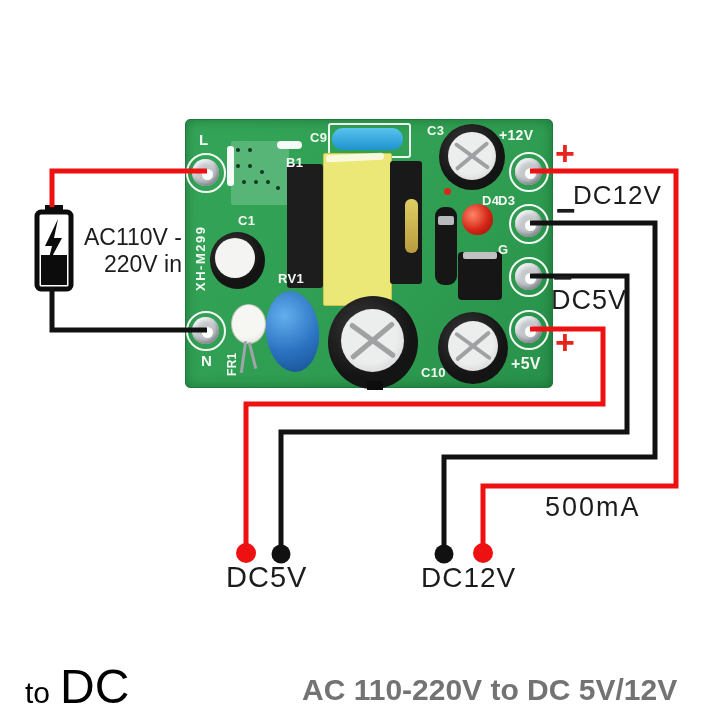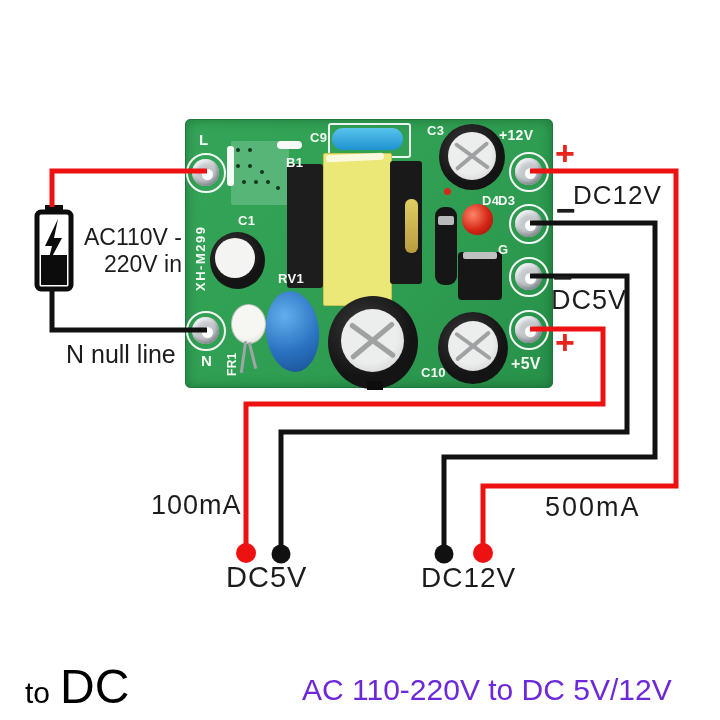--- a/index.html
+++ b/index.html
@@ -34,21 +34,21 @@
   .cross{position:absolute;background:radial-gradient(circle at 45% 42%,#eceded 0 55%,#c6c8ca 100%);
          border-radius:50%;}
   .cross::before,.cross::after{content:"";position:absolute;left:6%;top:46%;width:88%;height:8%;
          background:#9fa1a3;border-radius:2px;}
   .cross::before{transform:rotate(36deg);}
   .cross::after{transform:rotate(-40deg);}
   
   .footer-title{position:absolute;left:25px;top:659px;display:flex;align-items:baseline;gap:10px;color:#000;}
   .ft-big{font-size:48px;}
   .ft-small{font-size:30px;}
-  .subtitle{position:absolute;left:302px;top:673px;font-size:30px;color:#6d28d9;white-space:nowrap;}
+  .subtitle{position:absolute;left:302px;top:673px;font-size:30px;color:#737373;white-space:nowrap;font-weight:bold;}
 </style>
 </head>
 <body>
 
 <div class="stage">
 
   <div class="board">
 
     <div class="pour" style="left:45px;top:21px;width:58px;height:64px;"></div>
     <div class="vias" style="left:50px;top:28px;"></div>
@@ -134,30 +134,28 @@
     <path d="M530,329 H603 V404 H246 V548" fill="none" stroke="#ee1111" stroke-width="5"></path>
 
     <circle cx="246" cy="553" r="10" fill="#ee1111"></circle>
     <circle cx="281" cy="554" r="9.5" fill="#111111"></circle>
     <circle cx="444" cy="554" r="9.5" fill="#111111"></circle>
     <circle cx="483" cy="553" r="10" fill="#ee1111"></circle>
   </svg>
 
   <div class="lbl" style="left:70px;top:224px;width:112px;font-size:23px;line-height:27px;text-align:right;">AC110V -
 220V in</div>
-  <div class="lbl" style="left:66px;top:339px;font-size:25px;">N null line</div>
 
   <div class="lbl sign red" style="left:555px;top:140px;">+</div>
   <div class="lbl" style="left:573px;top:180px;font-size:26px;letter-spacing:1px;">DC12V</div>
   <div class="lbl sign" style="left:556px;top:197px;">−</div>
   <div class="lbl sign" style="left:553px;top:264px;">−</div>
   <div class="lbl" style="left:551px;top:284px;font-size:27px;letter-spacing:1px;">DC5V</div>
   <div class="lbl sign red" style="left:555px;top:329px;">+</div>
 
-  <div class="lbl" style="left:151px;top:489px;font-size:27px;letter-spacing:1px;">100mA</div>
   <div class="lbl" style="left:545px;top:491px;font-size:27px;letter-spacing:2px;">500mA</div>
   <div class="lbl" style="left:226px;top:560px;font-size:29px;letter-spacing:1px;">DC5V</div>
   <div class="lbl" style="left:421px;top:561px;font-size:28px;letter-spacing:1px;">DC12V</div>
 
   <div class="footer-title">
     <span class="ft-small">to</span>
     <span class="ft-big">DC</span>
   </div>
   <div class="subtitle">AC 110-220V to DC 5V/12V</div>
 

